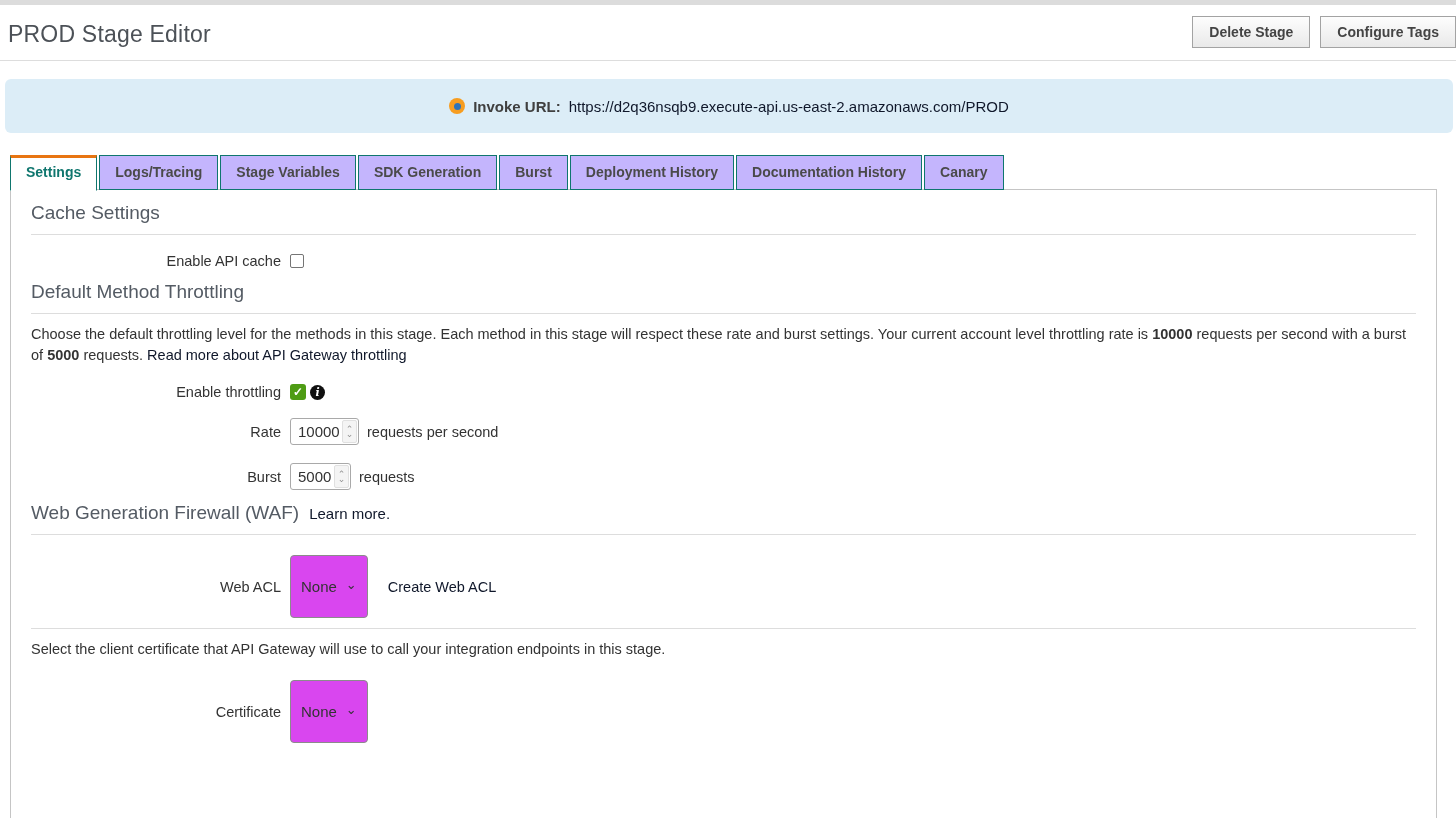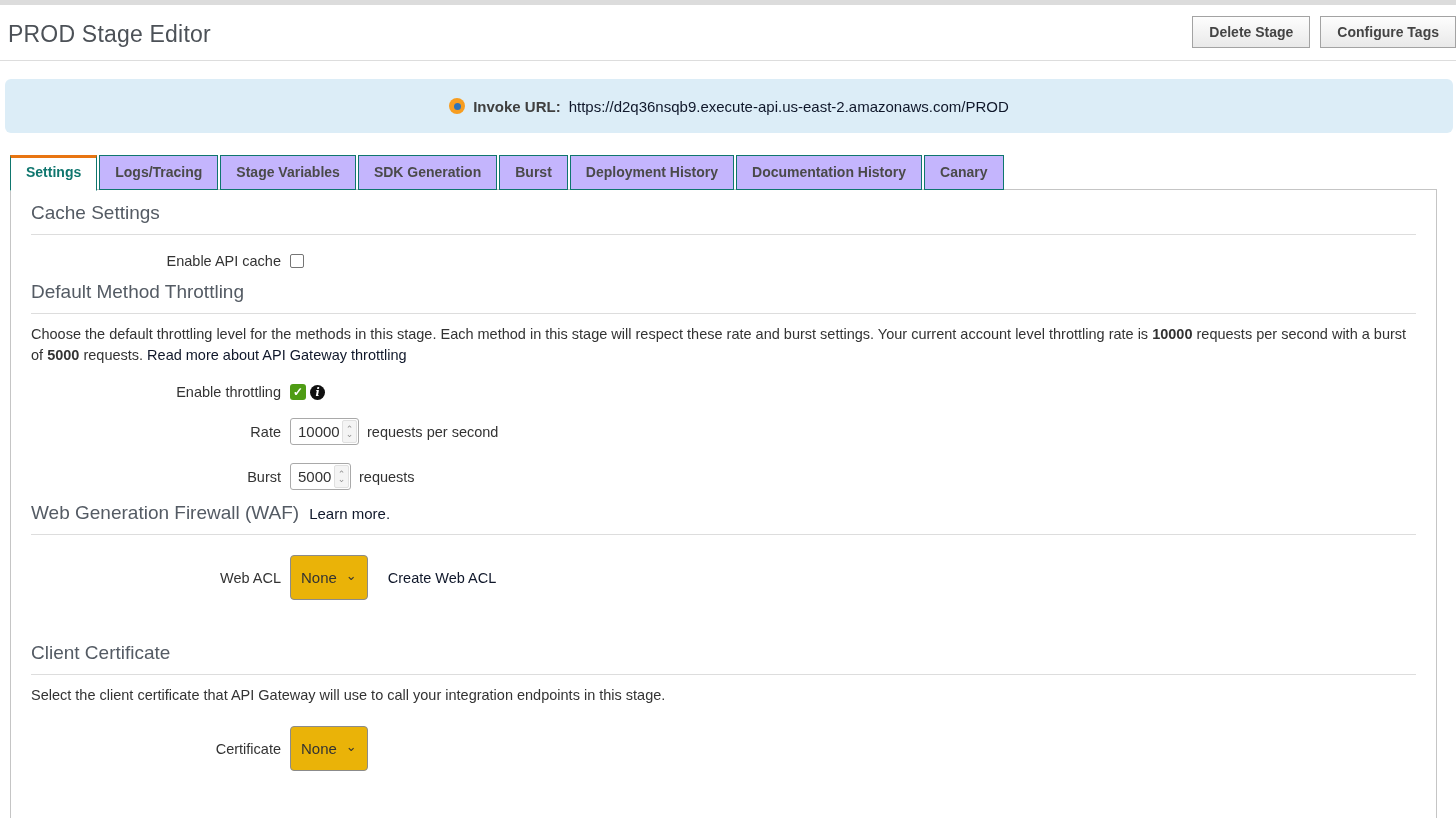--- a/index.html
+++ b/index.html
@@ -60,21 +60,21 @@
               border-radius:3px; background:#fff; padding:1px; }
   .num-input { border:none; outline:none; font-size:15px; font-family:inherit;
                padding:3px 2px 3px 6px; color:#333; }
   .num-input.w-rate { width:50px; }
   .num-input.w-burst { width:42px; }
   .spinner { width:15px; align-self:stretch; background:#f4f4f4; border:1px solid #e0e0e0;
              border-radius:2px; display:flex; flex-direction:column; align-items:center;
              justify-content:center; color:#909090; font-size:9px; line-height:5px; cursor:pointer; }
 
   .select { display:inline-flex; align-items:center; gap:9px; border:1px solid #8b8b8b;
-            border-radius:4px; padding:13px 10px; font-size:15px; background:#eab308; cursor:pointer; }
+            border-radius:4px; padding:22px 10px; font-size:15px; background:#d946ef; cursor:pointer; }
   .select .chev { font-size:13px; color:#333; line-height:6px; transform:translateY(-2px); }
 
   .spacer-lg { margin-top:42px; }
 </style>
 </head>
 <body>
 
 <div class="top-strip"></div>
 
 <div class="hdr">
@@ -162,21 +162,20 @@
     <span class="row-label">Web ACL</span>
     <span class="ctrl" style="gap:20px;">
       <span class="select">
           <span>None</span>
           <span class="chev">⌄</span>
         </span>
       <a href="#" class="link">Create Web ACL</a>
     </span>
   </div>
 
-  <h2 class="spacer-lg">Client Certificate</h2>
   <hr class="rule">
   <p class="desc">Select the client certificate that API Gateway will use to call your integration endpoints in this stage.</p>
 
   <div class="row" style="margin-top:20px;">
     <span class="row-label">Certificate</span>
     <span class="ctrl">
       <span class="select">
           <span>None</span>
           <span class="chev">⌄</span>
         </span>

